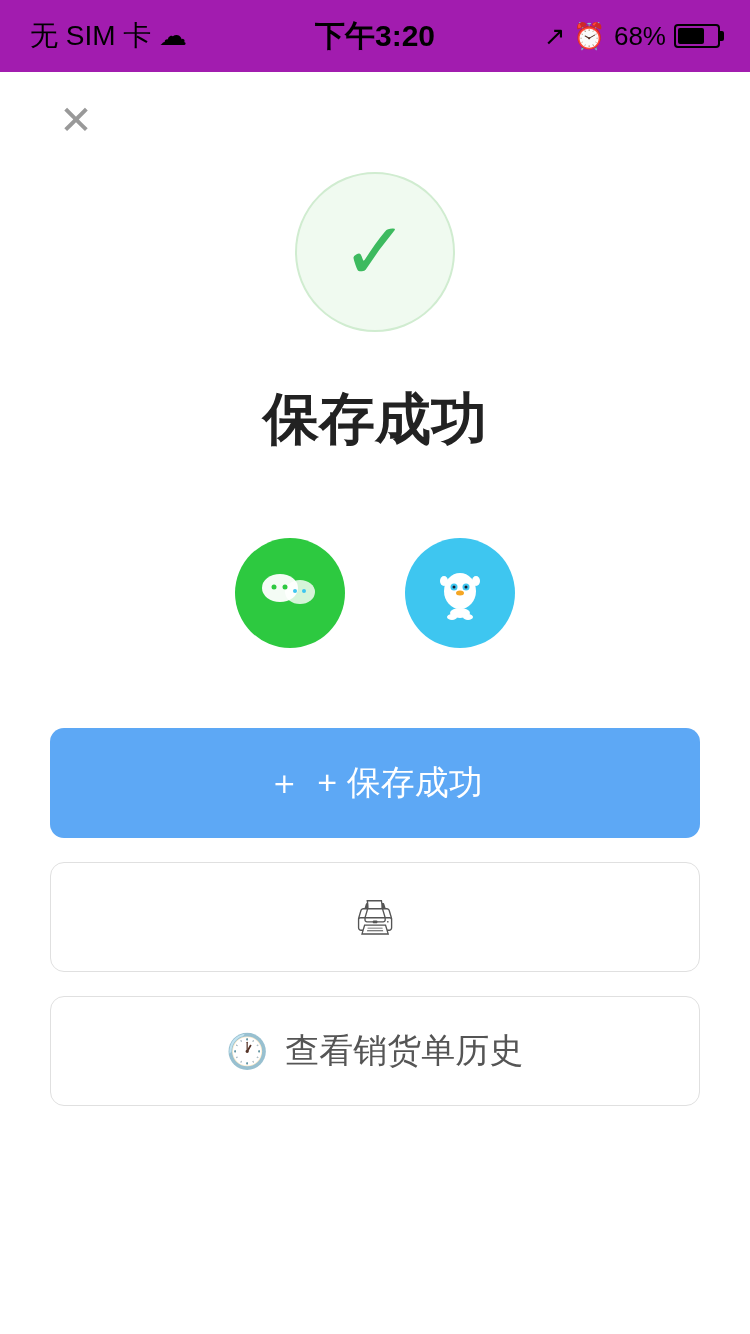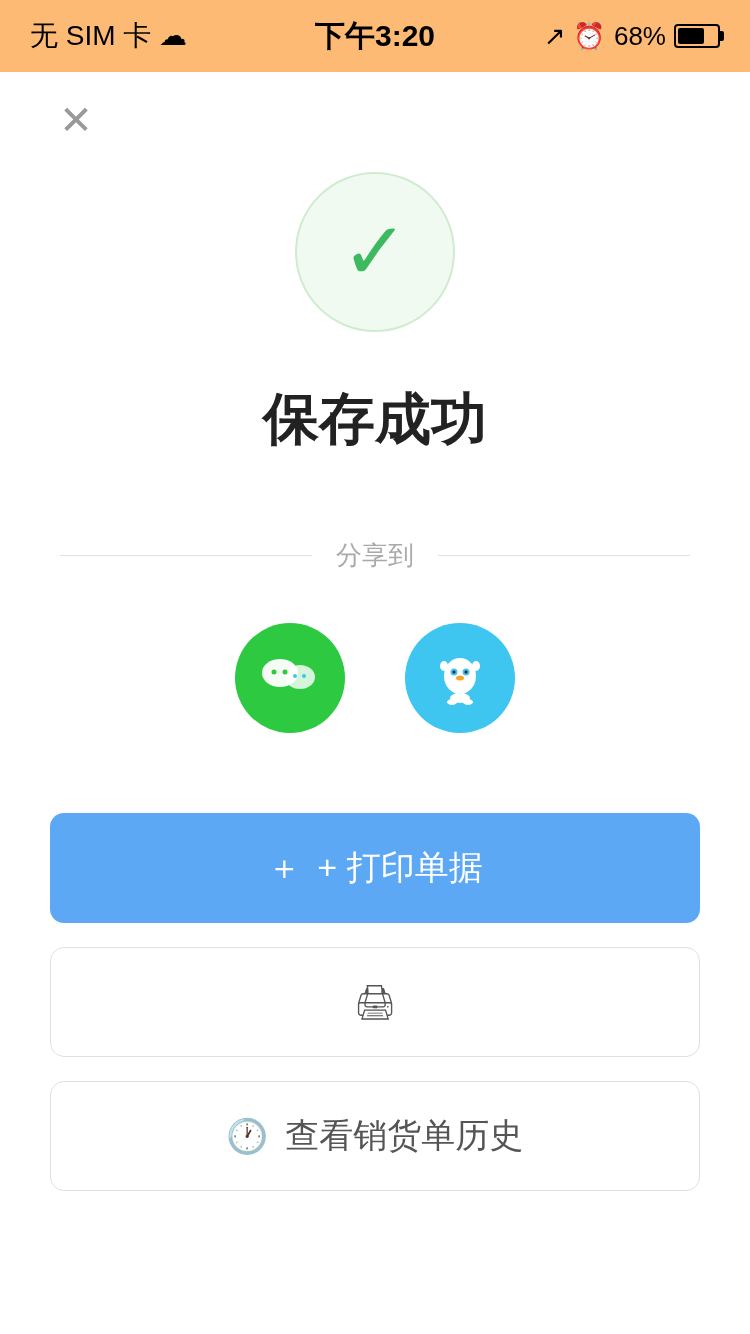--- a/index.html
+++ b/index.html
@@ -19,21 +19,21 @@
     }
 
     
     .status-bar {
       width: 100%;
       height: 72px;
       display: flex;
       align-items: center;
       justify-content: space-between;
       padding: 0 30px;
-      background: #fdba74;
+      background: #a21caf;
     }
 
     .status-left {
       display: flex;
       align-items: center;
       gap: 10px;
       font-size: 28px;
       color: #000;
       font-weight: 500;
     }
@@ -264,25 +264,20 @@
 </div>
 
 <div class="main-content">
 
   <div class="success-circle">
     <span class="checkmark">✓</span>
   </div>
 
   <div class="success-title">保存成功</div>
 
-  <div class="share-divider">
-    <div class="divider-line"></div>
-    <span class="divider-label">分享到</span>
-    <div class="divider-line"></div>
-  </div>
 
   <div class="share-icons">
     <div class="share-icon-btn wechat-btn">
       <svg class="wechat-svg" viewBox="0 0 66 66" fill="none">
 
         <ellipse cx="23" cy="28" rx="18" ry="14" fill="white" opacity="0.95"></ellipse>
         <ellipse cx="43" cy="32" rx="15" ry="12" fill="white" opacity="0.8"></ellipse>
 
         <circle cx="17" cy="27" r="2.5" fill="#2dc940"></circle>
         <circle cx="28" cy="27" r="2.5" fill="#2dc940"></circle>
@@ -309,21 +304,21 @@
         <ellipse cx="14" cy="18" rx="4" ry="5" fill="white"></ellipse>
         <ellipse cx="46" cy="18" rx="4" ry="5" fill="white"></ellipse>
       </svg>
     </div>
   </div>
 
   <div class="action-buttons">
 
     <button class="btn btn-primary">
       <span class="btn-icon">＋</span>
-      <span>+ 打印单据</span>
+      <span>+ 保存成功</span>
     </button>
 
     <button class="btn btn-secondary">
       <span class="btn-icon">🖨</span>
     </button>
 
     <button class="btn btn-secondary">
       <span class="btn-icon">🕐</span>
       <span>查看销货单历史</span>
     </button>

